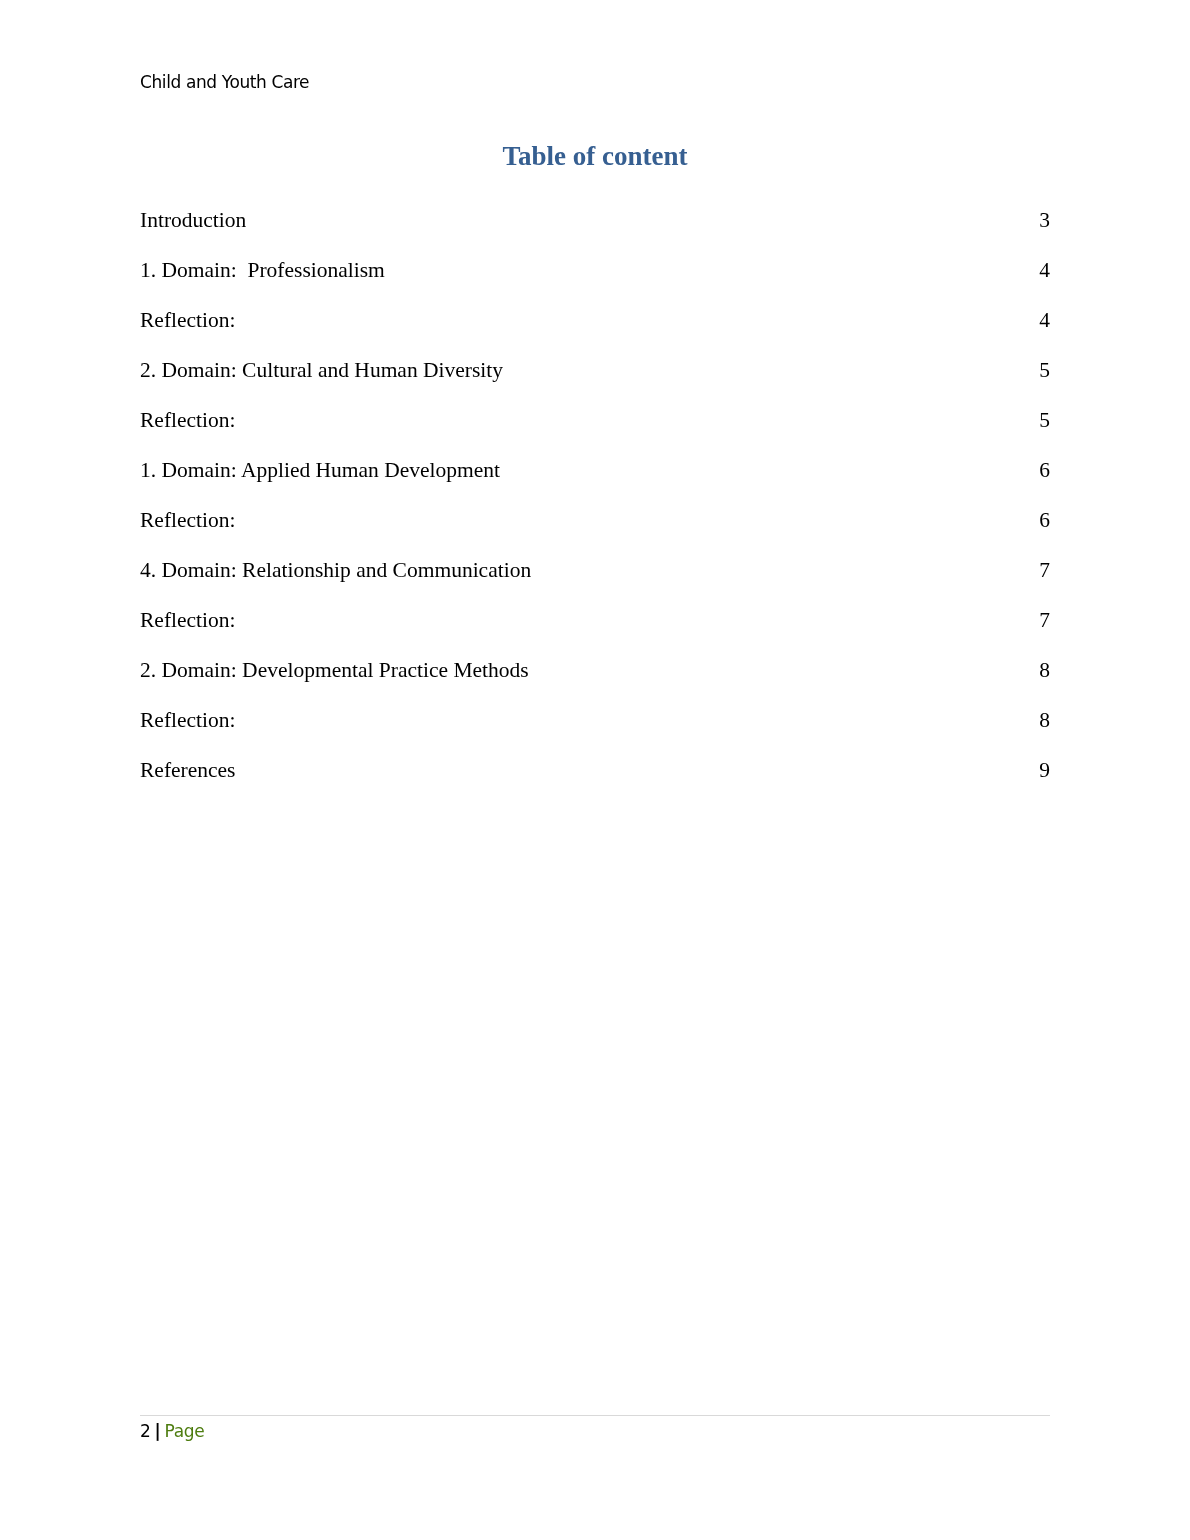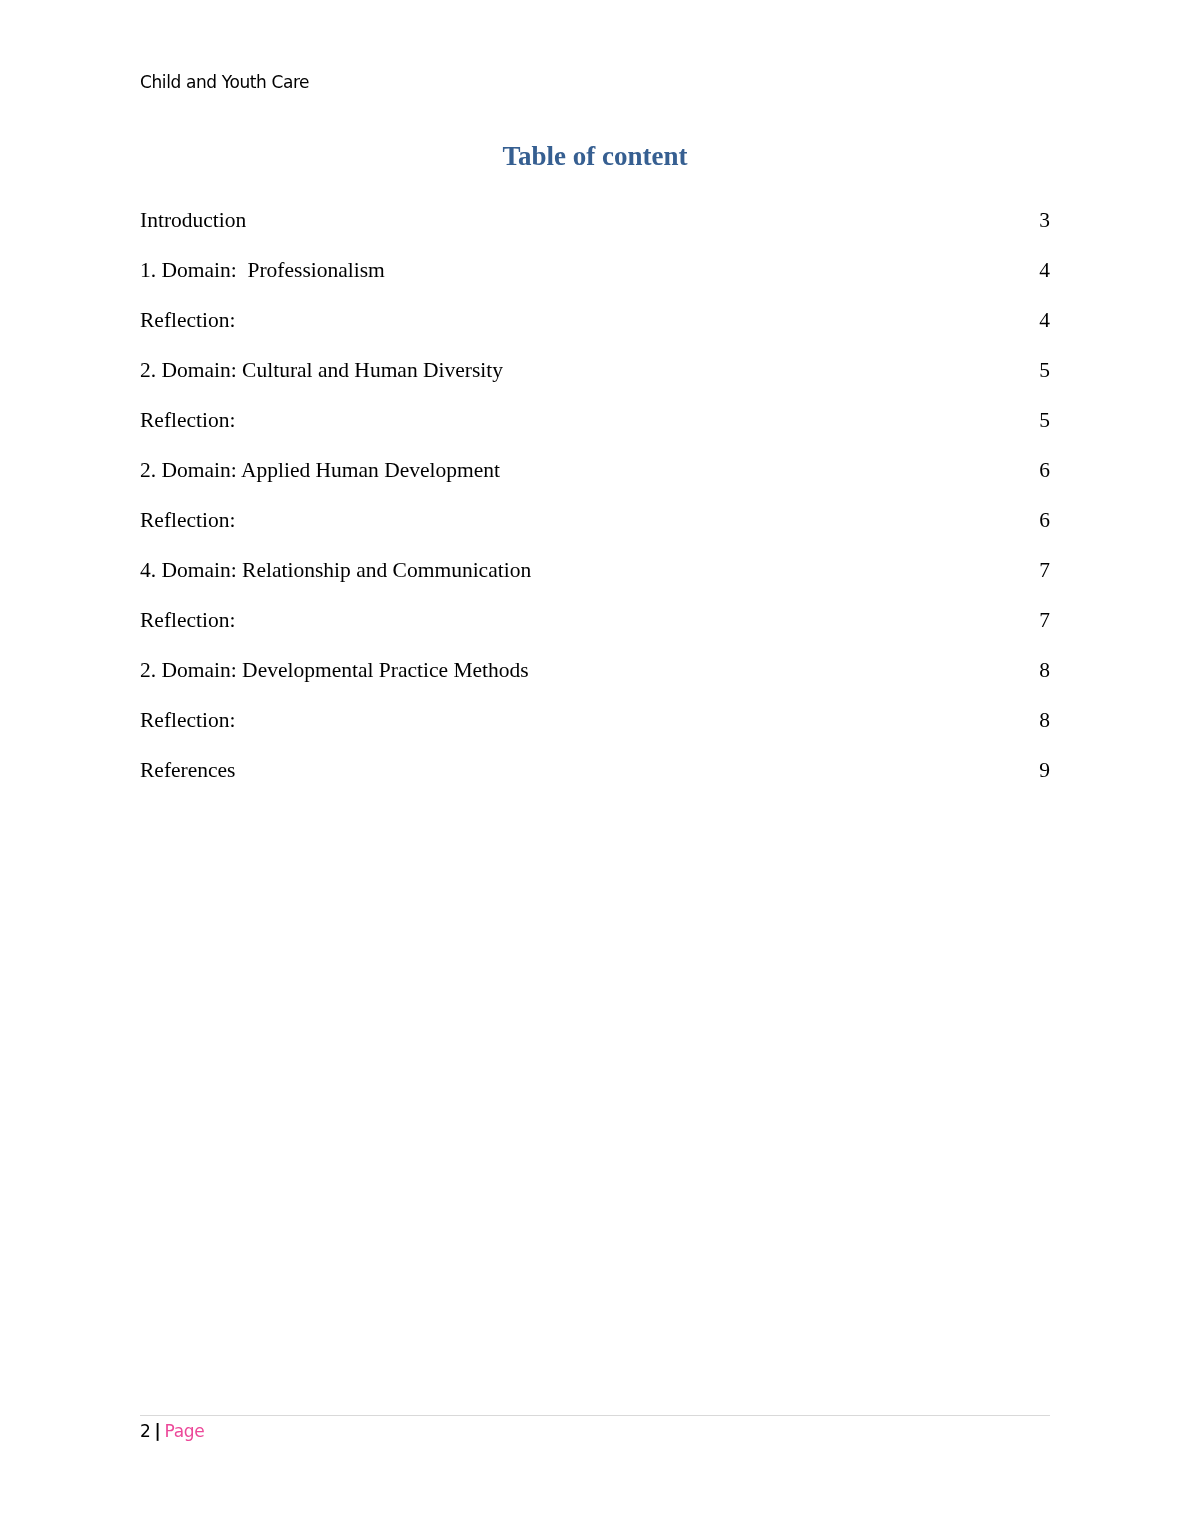--- a/index.html
+++ b/index.html
@@ -83,21 +83,21 @@
       left: 140px;
       top: 1419px;
       font-family: "DejaVu Sans", "Liberation Sans", sans-serif;
       font-size: 17px;
       line-height: 24px;
       white-space: nowrap;
       letter-spacing: -0.3px;
     }
     .footer .page-num { color: #000000; }
     .footer .sep { color: #000000; font-weight: bold; margin: 0 4px 0 4px; }
-    .footer .page-word { color: #ec4899; }
+    .footer .page-word { color: #4d7c0f; }
   </style>
 </head>
 <body>
 
 <div class="page">
 
   <div class="running-header">Child and Youth Care</div>
 
   <div class="toc-title">Table of content</div>
 
@@ -116,21 +116,21 @@
     </li>
     <li class="toc-entry">
       <span class="toc-label">2. Domain: Cultural and Human Diversity</span>
       <span class="toc-page">5</span>
     </li>
     <li class="toc-entry">
       <span class="toc-label">Reflection:</span>
       <span class="toc-page">5</span>
     </li>
     <li class="toc-entry">
-      <span class="toc-label">2. Domain: Applied Human Development</span>
+      <span class="toc-label">1. Domain: Applied Human Development</span>
       <span class="toc-page">6</span>
     </li>
     <li class="toc-entry">
       <span class="toc-label">Reflection:</span>
       <span class="toc-page">6</span>
     </li>
     <li class="toc-entry">
       <span class="toc-label">4. Domain: Relationship and Communication</span>
       <span class="toc-page">7</span>
     </li>

